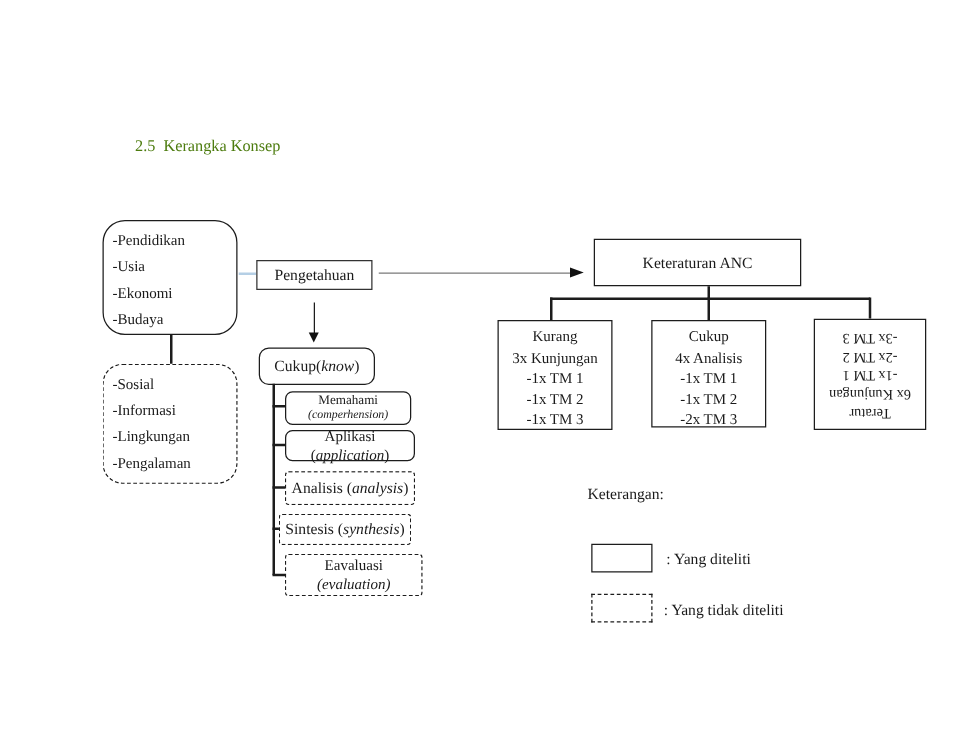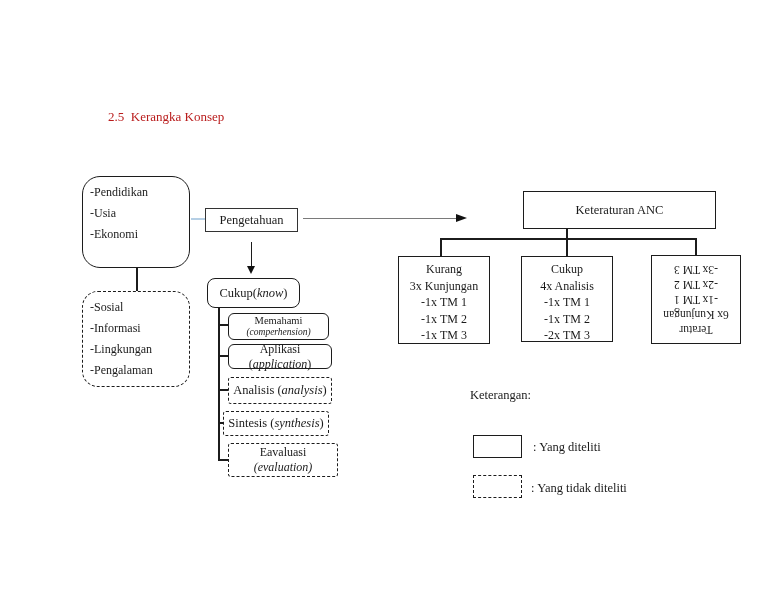--- a/index.html
+++ b/index.html
@@ -8,21 +8,21 @@
     width:768px;height:594px;
     background:#ffffff;
     font-family:"Liberation Serif","DejaVu Serif",serif;
     color:#1a1a1a;
     overflow:hidden;
   }
   .abs{position:absolute;}
   .title{
     font-size:13px;
     white-space:pre;
-    color:#b91c1c;
+    color:#4d7c0f;
   }
   .box{
     position:absolute;
     border:1.5px solid #1c1c1c;
     background:#ffffff;
     box-sizing:border-box;
   }
   .dashedb{border-style:dashed;}
   .center{
     display:flex;align-items:center;justify-content:center;
@@ -73,41 +73,42 @@
 <body>
 
 <div class="page">
 
   <div class="abs title" style="left:108px;top:109px;">2.5  Kerangka Konsep</div>
 
   <div class="box factors" style="left:82px;top:176px;width:108px;height:92px;border-radius:18px;">
     <div>-Pendidikan</div>
     <div>-Usia</div>
     <div>-Ekonomi</div>
+    <div>-Budaya</div>
   </div>
 
   <div class="box dashedb factors" style="left:82px;top:291px;width:108px;height:96px;border-radius:16px;">
     <div>-Sosial</div>
     <div>-Informasi</div>
     <div>-Lingkungan</div>
     <div>-Pengalaman</div>
   </div>
 
   <div class="vline" style="left:136px;top:268px;height:23px;"></div>
 
   <div class="hline lightline" style="left:191px;top:218px;width:14px;"></div>
 
   <div class="box center" style="left:205px;top:208px;width:93px;height:24px;font-size:12.5px;border-color:#333;">
     <span>Pengetahuan</span>
   </div>
 
   <div class="hline grayline" style="left:303px;top:218px;width:154px;"></div>
   <div class="arrowhead-right" style="left:456px;top:214px;"></div>
 
-  <div class="box center" style="left:475px;top:191px;width:193px;height:38px;font-size:12.5px;border-width:1.6px;margin-left:48px;">
+  <div class="box center" style="left:475px;top:191px;width:166px;height:38px;font-size:12.5px;border-width:1.6px;">
     <span>Keteraturan ANC</span>
   </div>
 
   <div class="vline" style="left:566px;top:229px;height:10px;"></div>
   <div class="hline" style="left:440px;top:238px;width:256px;"></div>
   <div class="vline" style="left:440px;top:238px;height:18px;"></div>
   <div class="vline" style="left:566px;top:238px;height:18px;"></div>
   <div class="vline" style="left:695px;top:238px;height:17px;"></div>
 
   <div class="box catbox" style="left:398px;top:256px;width:92px;height:88px;">

